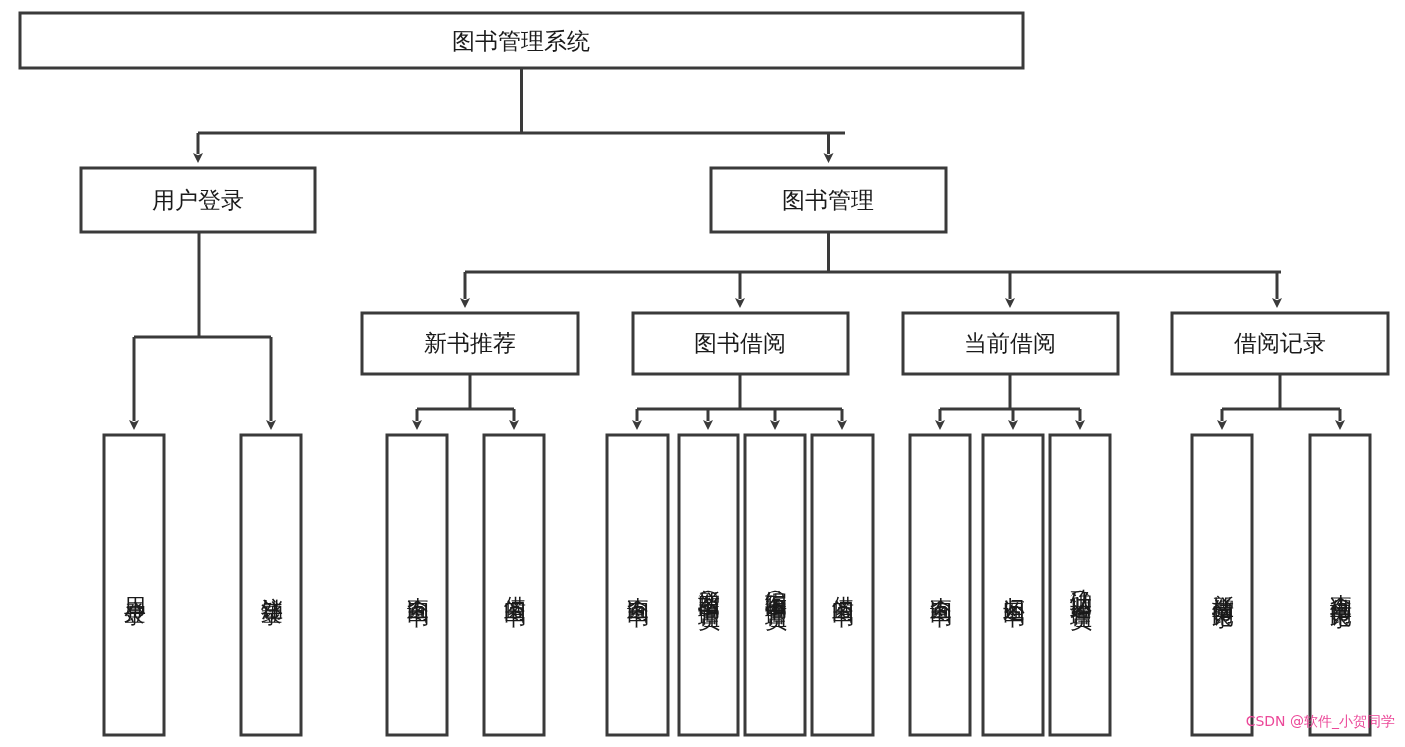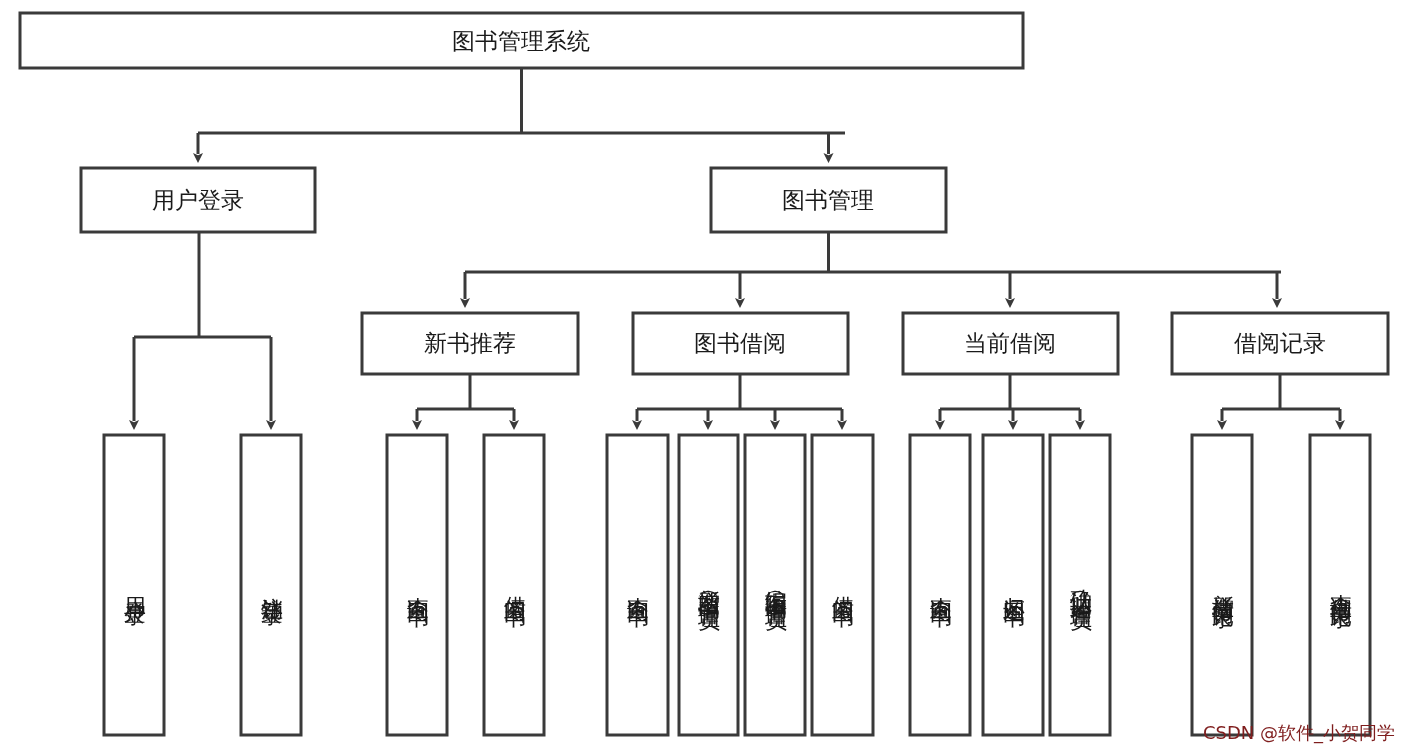--- a/index.html
+++ b/index.html
@@ -47,24 +47,24 @@
     stroke-width: 3;
     fill: none;
   }
   .arrow-head {
     fill: #3a3a3a;
     stroke: none;
   }
   .watermark {
     position: absolute;
     right: 10px;
-    bottom: 2px;
+    bottom: 16px;
     font-family: "DejaVu Sans", "Liberation Sans", sans-serif;
-    font-size: 18px;
-    color: #7f1d1d;
+    font-size: 14px;
+    color: #ec4899;
     white-space: nowrap;
     user-select: none;
   }
 </style>
 </head>
 <body>
 
 <svg id="diagram" viewBox="0 0 1405 747">
   <defs>
     <marker id="arrow" markerWidth="14" markerHeight="14" refX="1" refY="5" orient="auto" markerUnits="userSpaceOnUse">

